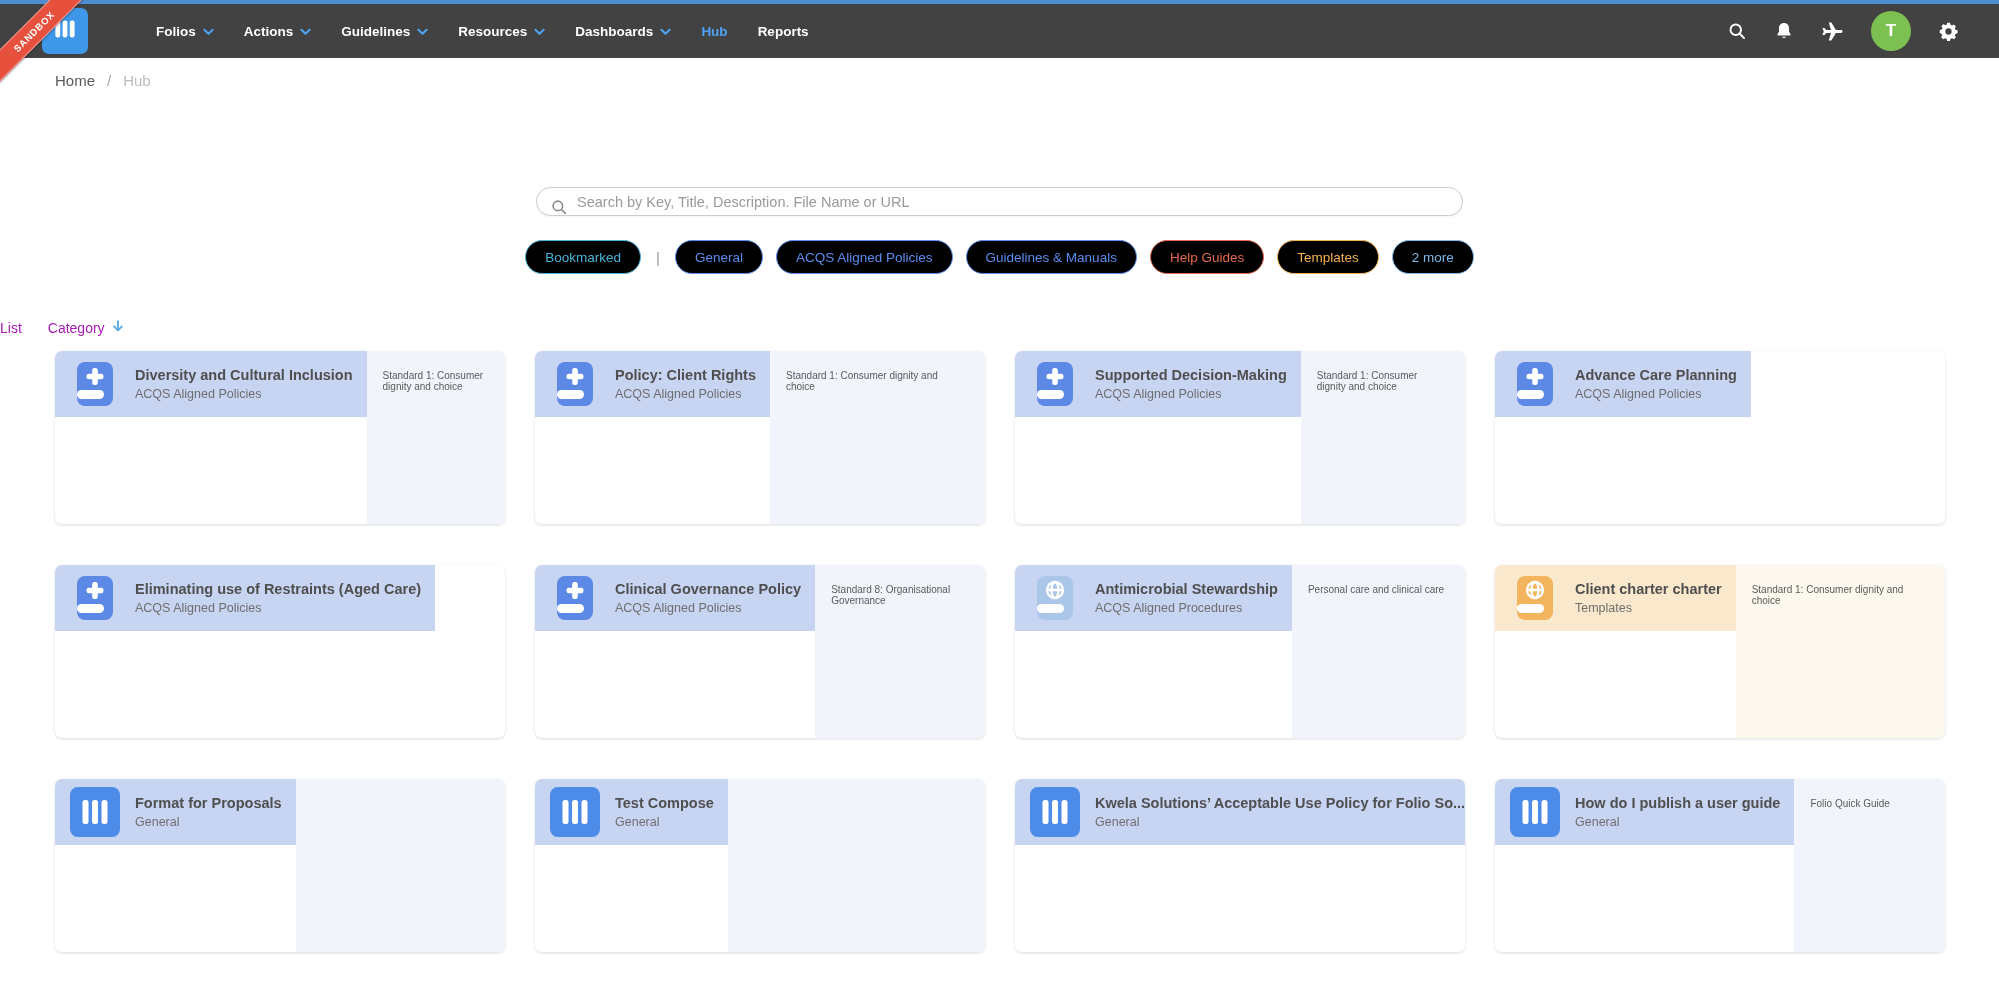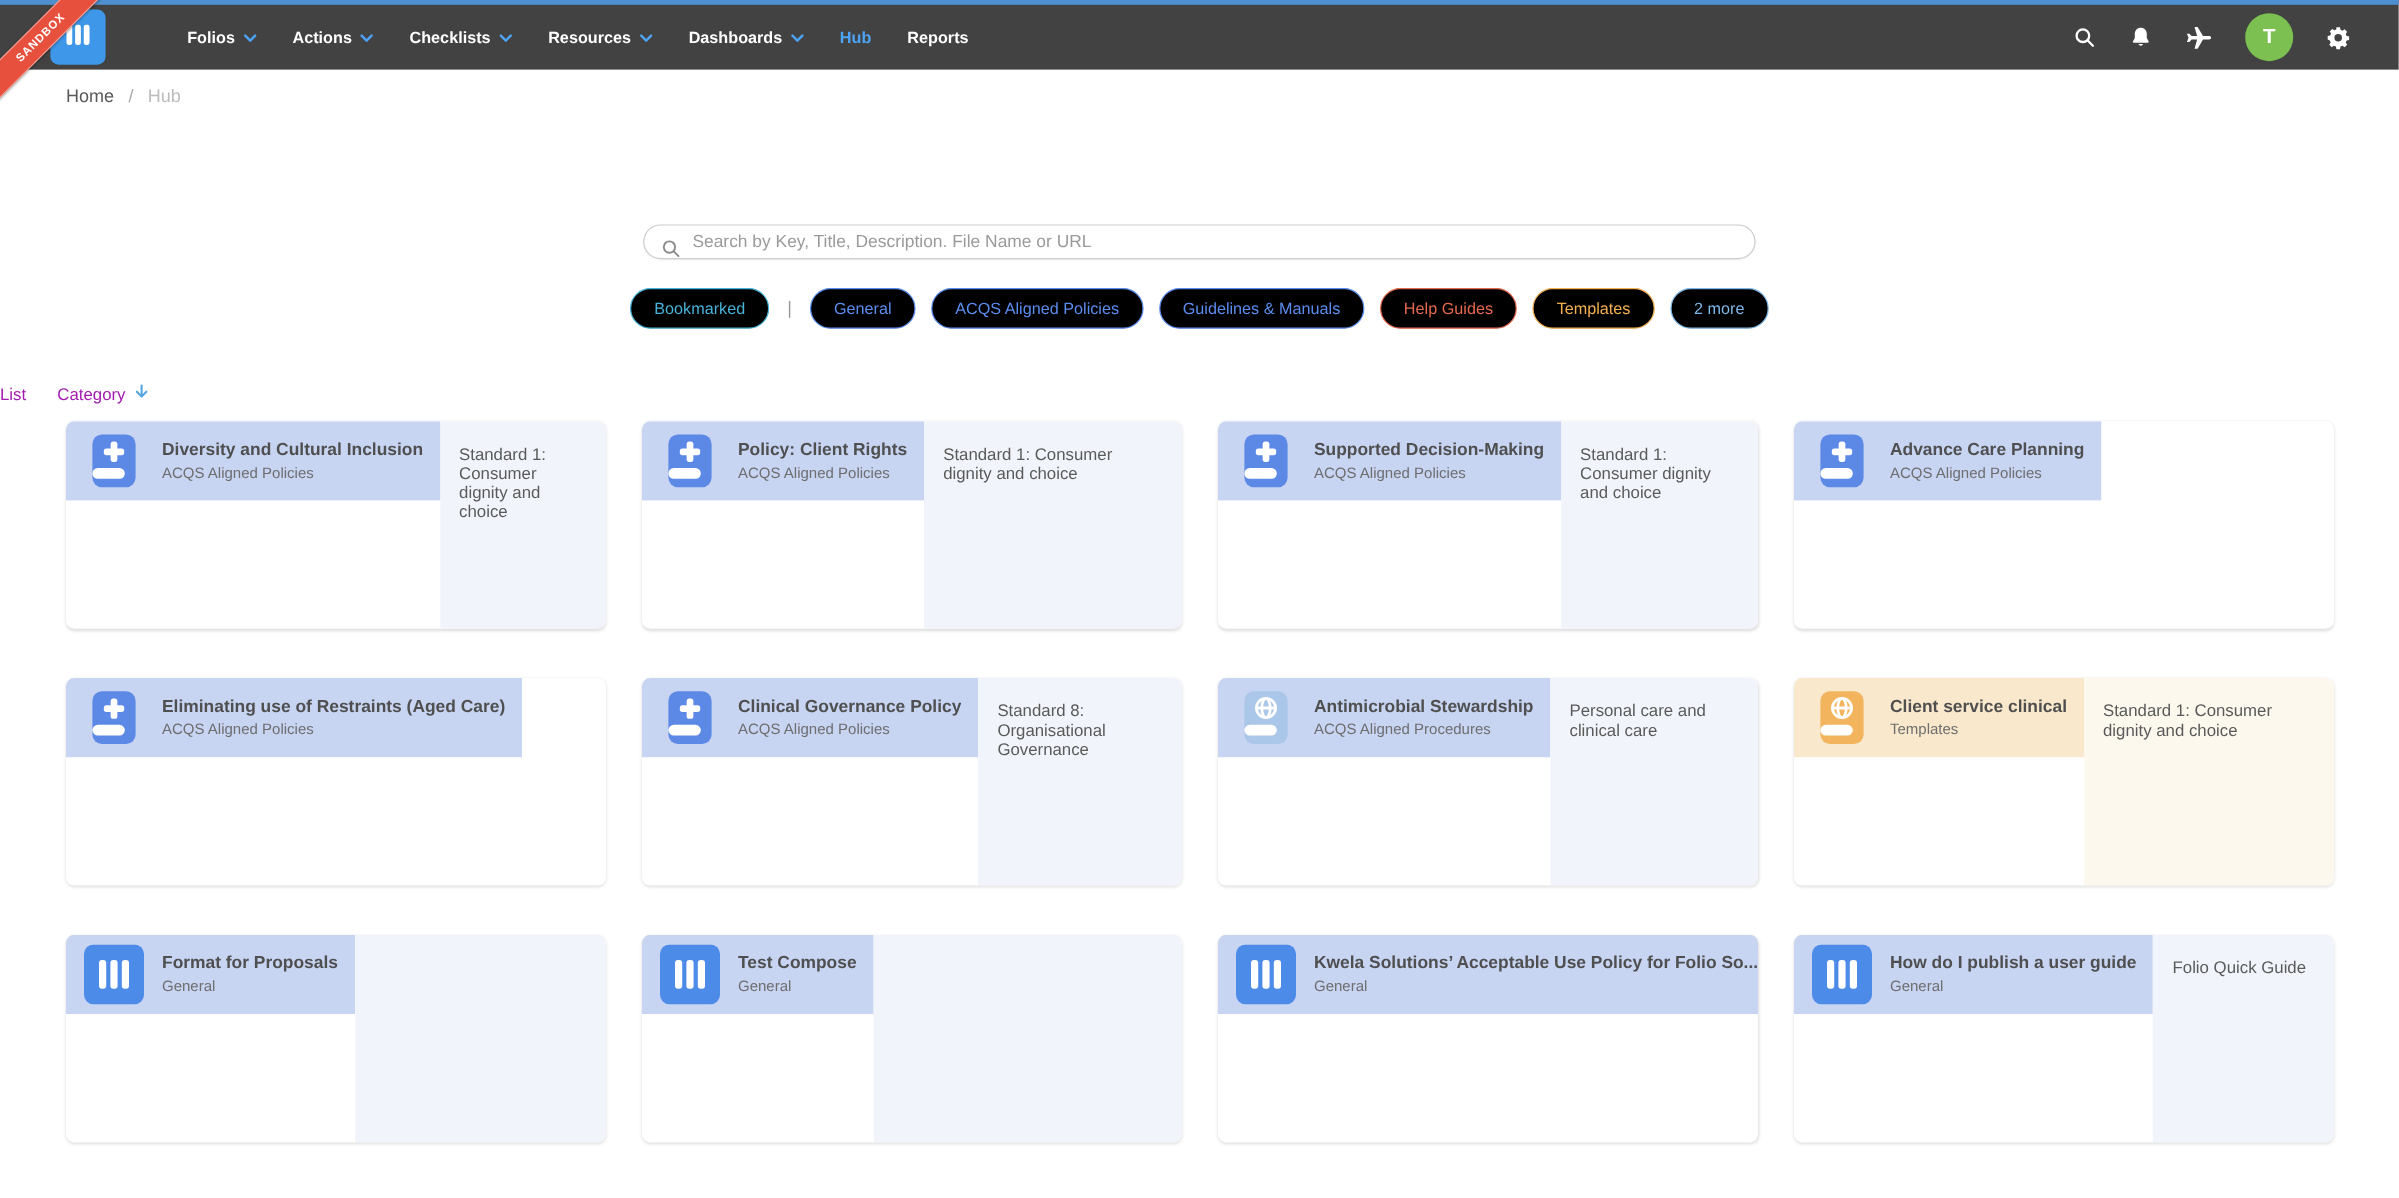--- a/index.html
+++ b/index.html
@@ -52,21 +52,21 @@
 
   
   .grid { margin:15px 54px 0 55px; display:grid; grid-template-columns:repeat(4,1fr);
     gap:41px 30px; }
   .card { height:173px; border-radius:7px; overflow:hidden; cursor:pointer;
     box-shadow:0 1px 3px rgba(0,0,0,0.14); display:flex; flex-direction:row; }
   .card-header { height:66px; flex:0 0 auto; display:flex; align-items:center; gap:15px;
     padding:0 14px 0 15px; }
   .card.blue .card-header { background:#c7d4f2; }
   .card.orange .card-header { background:#fae8cd; }
-  .card-body { flex:1; padding:19px 16px; font-size:14px; color:#5a5a5a; }
+  .card-body { flex:1; padding:19px 16px; font-size:10px; color:#5a5a5a; }
   .card.blue .card-body { background:#f1f4fa; }
   .card.orange .card-body { background:#fdf8ee; }
   .card-icon { width:50px; height:50px; flex:0 0 auto; }
   .card-text { min-width:0; }
   .card-title { font-size:14.5px; font-weight:bold; color:#4f4f4f; white-space:nowrap;
     overflow:hidden; text-overflow:clip; }
   .card-category { margin-top:4px; font-size:12.5px; color:#6e6e6e; }
 </style>
 </head>
 <body>
@@ -91,21 +91,21 @@
             <polyline points="1.5,1.5 6,6 10.5,1.5"></polyline>
           </svg></span>
       </div>
       <div class="nav-item">
         <span>Actions</span>
         <span><svg width="11" height="8" viewBox="0 0 12 8" fill="none" stroke="#4da3f5" stroke-width="2.2" stroke-linecap="round" stroke-linejoin="round">
             <polyline points="1.5,1.5 6,6 10.5,1.5"></polyline>
           </svg></span>
       </div>
       <div class="nav-item">
-        <span>Checklists</span>
+        <span>Guidelines</span>
         <span><svg width="11" height="8" viewBox="0 0 12 8" fill="none" stroke="#4da3f5" stroke-width="2.2" stroke-linecap="round" stroke-linejoin="round">
             <polyline points="1.5,1.5 6,6 10.5,1.5"></polyline>
           </svg></span>
       </div>
       <div class="nav-item">
         <span>Resources</span>
         <span><svg width="11" height="8" viewBox="0 0 12 8" fill="none" stroke="#4da3f5" stroke-width="2.2" stroke-linecap="round" stroke-linejoin="round">
             <polyline points="1.5,1.5 6,6 10.5,1.5"></polyline>
           </svg></span>
       </div>
@@ -306,21 +306,21 @@
         <span class="card-icon"><svg viewBox="0 0 50 50" width="50" height="50">
             <rect x="7" y="3" width="36" height="44" rx="8" fill="#f2b45c"></rect>
             <rect x="7" y="31" width="27" height="9" rx="4.5" fill="#ffffff"></rect>
             <g stroke="#fff" stroke-width="2.3" fill="none">
               <circle cx="25" cy="17" r="8"></circle>
               <ellipse cx="25" cy="17" rx="3.5" ry="8"></ellipse>
               <line x1="17" y1="17" x2="33" y2="17"></line>
             </g>
           </svg></span>
         <div class="card-text">
-          <div class="card-title">Client service clinical</div>
+          <div class="card-title">Client charter charter</div>
           <div class="card-category">Templates</div>
         </div>
       </div>
       <div class="card-body">Standard 1: Consumer dignity and choice</div>
     </div>
     <div class="card blue">
       <div class="card-header">
         <span class="card-icon"><svg viewBox="0 0 50 50" width="50" height="50">
             <rect width="50" height="50" rx="8" fill="#4c8be8"></rect>
             <g fill="#fff">

